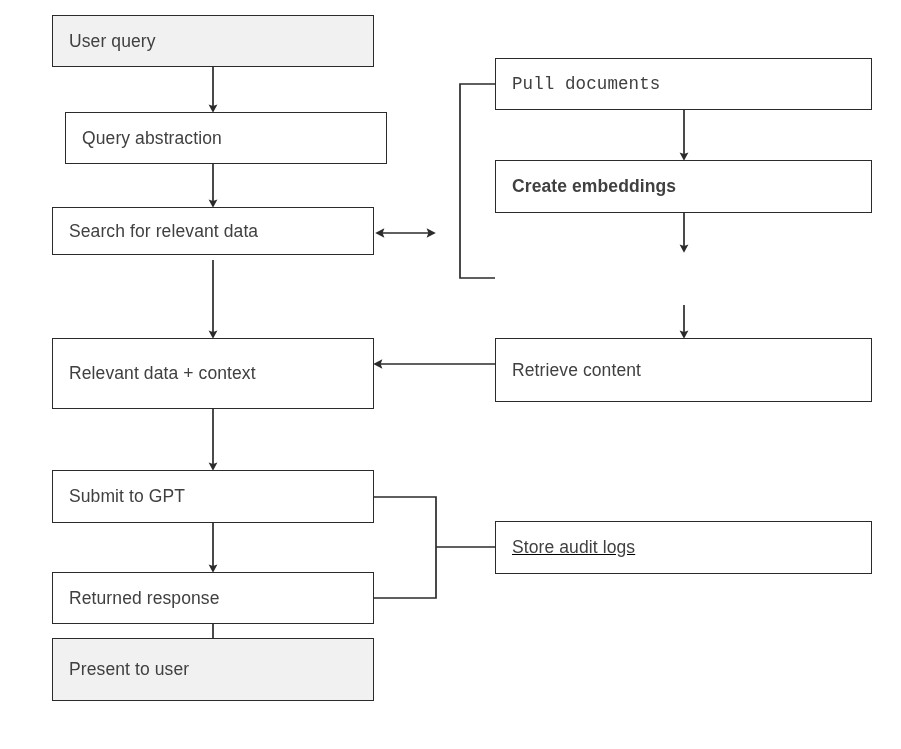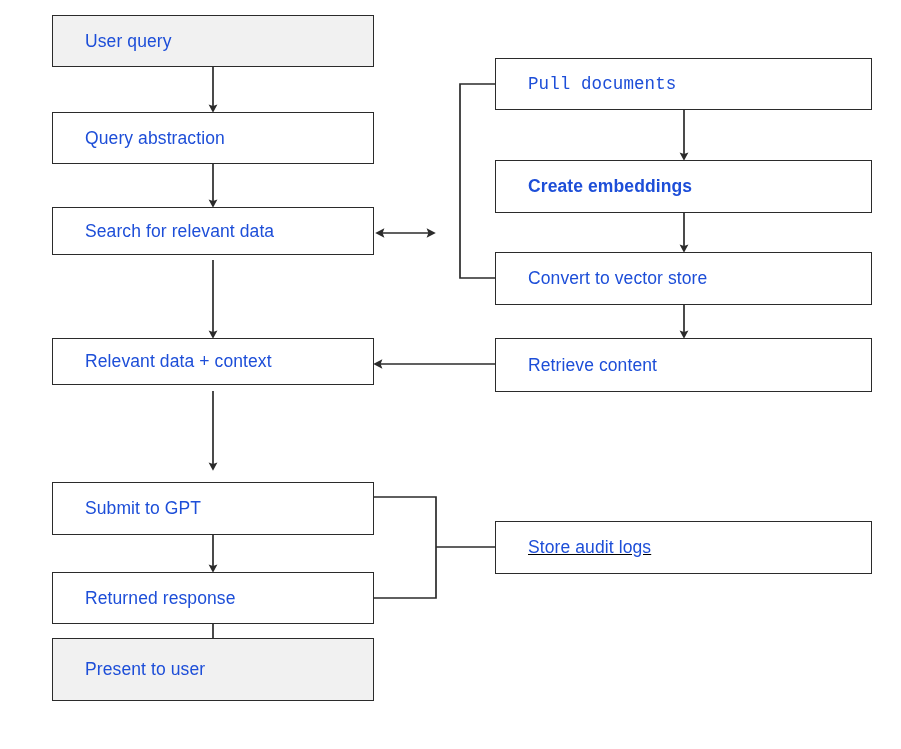--- a/index.html
+++ b/index.html
@@ -24,23 +24,23 @@
     background: #ffffff;
     display: flex;
     align-items: center;
     z-index: 2;
   }
   .node.filled {
     background: #f1f1f1;
   }
   .node .node-label {
     font-size: 17.5px;
-    color: #1d4ed8;
+    color: #404040;
     line-height: 1.2;
-    padding-left: 32px;
+    padding-left: 16px;
     letter-spacing: 0.1px;
     white-space: nowrap;
   }
   #edges {
     position: absolute;
     left: 0;
     top: 0;
     width: 901px;
     height: 749px;
     z-index: 1;
@@ -88,57 +88,54 @@
     <line x1="495" y1="364" x2="375" y2="364" marker-end="url(#ah-left)"></line>
 
     <polyline points="374,497 436,497 436,598 374,598"></polyline>
     <line x1="436" y1="547" x2="496" y2="547"></line>
   </svg>
 
   <div class="node filled" style="left:52px; top:15px; width:322px; height:52px;">
     <span class="node-label">User query</span>
   </div>
 
-  <div class="node" style="left:52px; top:112px; width:322px; height:52px;">
+  <div class="node" style="left:65px; top:112px; width:322px; height:52px;">
     <span class="node-label">Query abstraction</span>
   </div>
 
   <div class="node" style="left:52px; top:207px; width:322px; height:48px;">
     <span class="node-label">Search for relevant data</span>
   </div>
 
-  <div class="node" style="left:52px; top:338px; width:322px; height:47px;">
+  <div class="node" style="left:52px; top:338px; width:322px; height:71px;">
     <span class="node-label">Relevant data + context</span>
   </div>
 
-  <div class="node" style="left:52px; top:470px; width:322px; height:53px;margin-top:12px;">
+  <div class="node" style="left:52px; top:470px; width:322px; height:53px;">
     <span class="node-label">Submit to GPT</span>
   </div>
 
   <div class="node" style="left:52px; top:572px; width:322px; height:52px;align-items:center;">
     <span class="node-label">Returned response</span>
   </div>
 
   <div class="node filled" style="left:52px; top:638px; width:322px; height:63px;">
     <span class="node-label">Present to user</span>
   </div>
 
   <div class="node" style="left:495px; top:58px; width:377px; height:52px;font-family:Liberation Mono, monospace;">
     <span class="node-label">Pull documents</span>
   </div>
 
   <div class="node" style="left:495px; top:160px; width:377px; height:53px;font-weight:bold;">
     <span class="node-label">Create embeddings</span>
   </div>
 
-  <div class="node" style="left:495px; top:252px; width:377px; height:53px;">
-    <span class="node-label">Convert to vector store</span>
-  </div>
 
-  <div class="node" style="left:495px; top:338px; width:377px; height:54px;">
+  <div class="node" style="left:495px; top:338px; width:377px; height:64px;">
     <span class="node-label">Retrieve content</span>
   </div>
 
   <div class="node" style="left:495px; top:521px; width:377px; height:53px;text-decoration:underline;">
     <span class="node-label">Store audit logs</span>
   </div>
 
 </div>
 
 </body></html>

